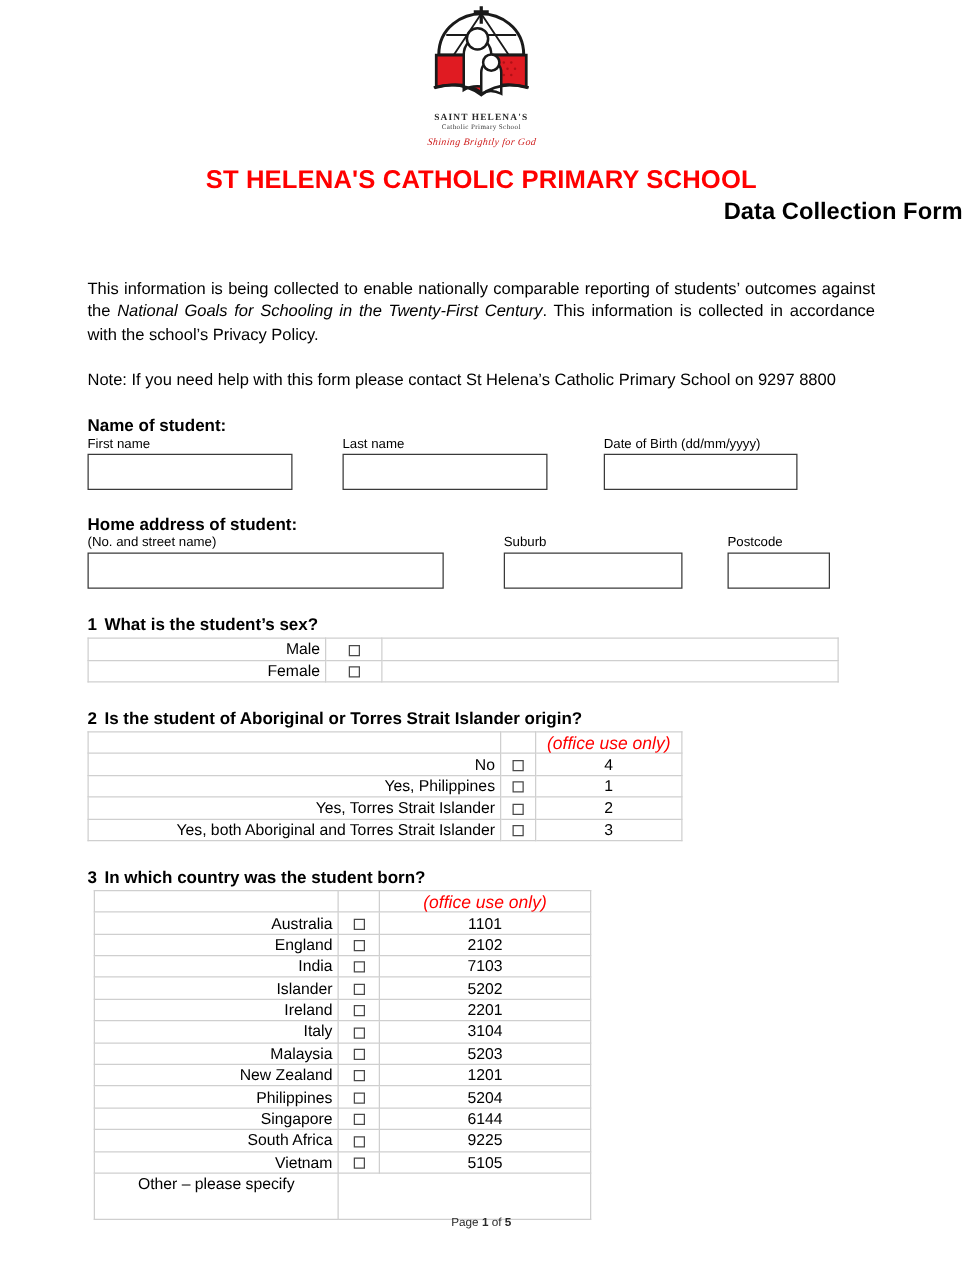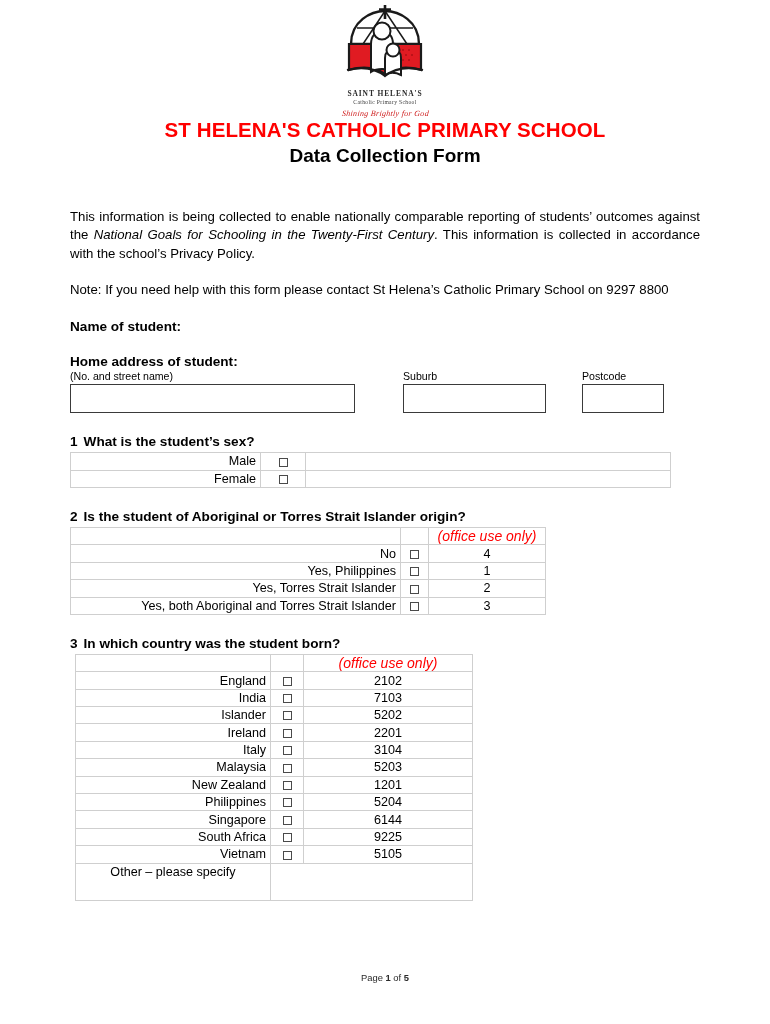--- a/index.html
+++ b/index.html
@@ -50,23 +50,24 @@
     transform: skewX(-6deg);
   }
 
   
   .title-main {
     text-align: center;
     color: #ff0000;
     font-weight: bold;
     font-size: 20.5px;
     letter-spacing: .1px;
+    margin-top: 14px;
   }
   .title-sub {
-    text-align: center;
+    text-align: right;
     color: #000000;
     font-weight: bold;
     font-size: 19px;
     margin-top: 3px;
   }
 
   
   .content { padding: 0 70px 0 70px; }
   .intro {
     font-size: 13.2px;
@@ -235,20 +236,36 @@
   <div class="title-main">ST HELENA'S CATHOLIC PRIMARY SCHOOL</div>
   <div class="title-sub">Data Collection Form</div>
 
   <div class="content">
 
     <p class="intro"><span>This information is being collected to enable nationally comparable reporting of students’ outcomes against the </span><em>National Goals for Schooling in the Twenty-First Century</em><span>. This information is collected in accordance with the school’s Privacy Policy.</span></p>
 
     <p class="note">Note: If you need help with this form please contact St Helena’s Catholic Primary School on 9297 8800</p>
 
     <div class="sec-head">Name of student:</div>
+    <div class="field-row">
+      <div class="field">
+        <span class="field-label">First name</span>
+        <div class="field-box w-first"></div>
+      </div>
+      <div class="gap-a"></div>
+      <div class="field">
+        <span class="field-label">Last name</span>
+        <div class="field-box w-last"></div>
+      </div>
+      <div class="gap-b"></div>
+      <div class="field">
+        <span class="field-label">Date of Birth (dd/mm/yyyy)</span>
+        <div class="field-box w-dob"></div>
+      </div>
+    </div>
 
     <div class="sec-head">Home address of student:</div>
     <div class="field-row">
       <div class="field">
         <span class="field-label">(No. and street name)</span>
         <div class="field-box w-street"></div>
       </div>
       <div class="gap-c"></div>
       <div class="field">
         <span class="field-label">Suburb</span>
@@ -334,20 +351,25 @@
           <col class="c-code">
         </colgroup>
       <tbody id="q3-body">
         <tr>
           <td class="blank"></td>
           <td class="blank"></td>
           <td>
               <span class="officeuse">(office use only)</span>
             </td>
         </tr>
+      <tr>
+            <td class="lbl">Australia</td>
+            <td class="chk"><span class="cbox"></span></td>
+            <td class="code">1101</td>
+          </tr>
           <tr>
             <td class="lbl">England</td>
             <td class="chk"><span class="cbox"></span></td>
             <td class="code">2102</td>
           </tr>
           <tr>
             <td class="lbl">India</td>
             <td class="chk"><span class="cbox"></span></td>
             <td class="code">7103</td>
           </tr>

